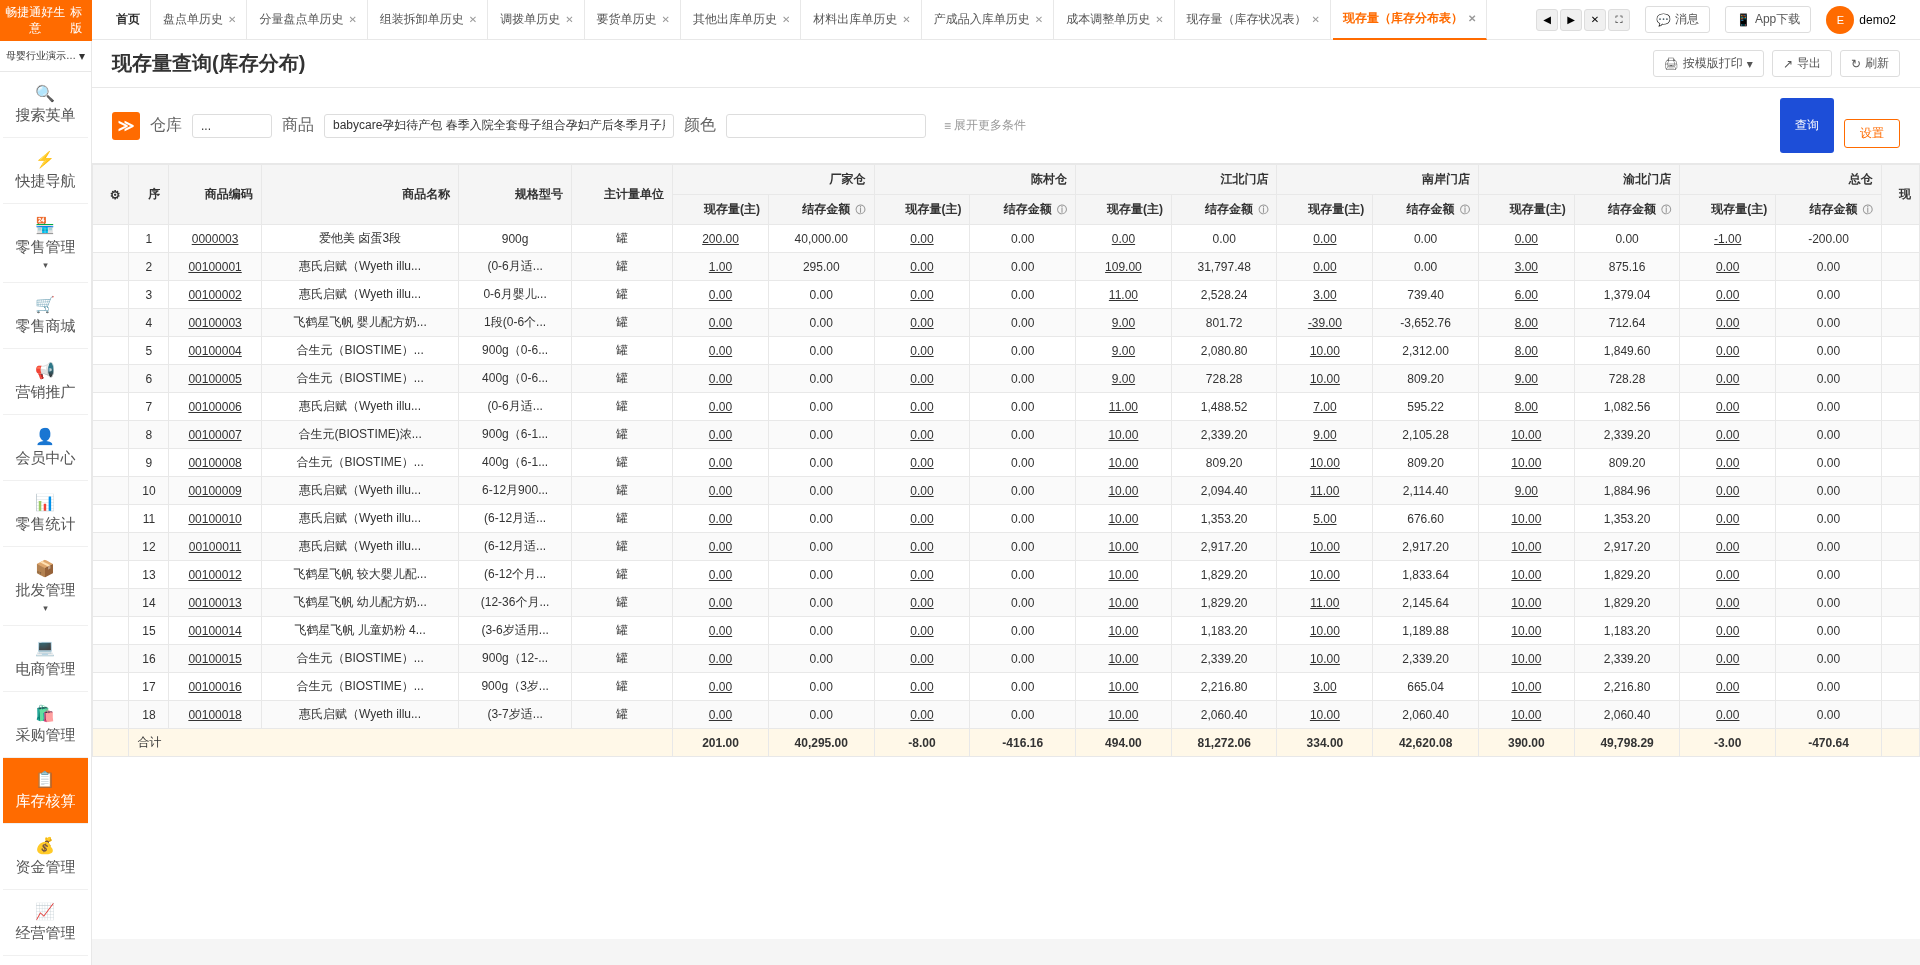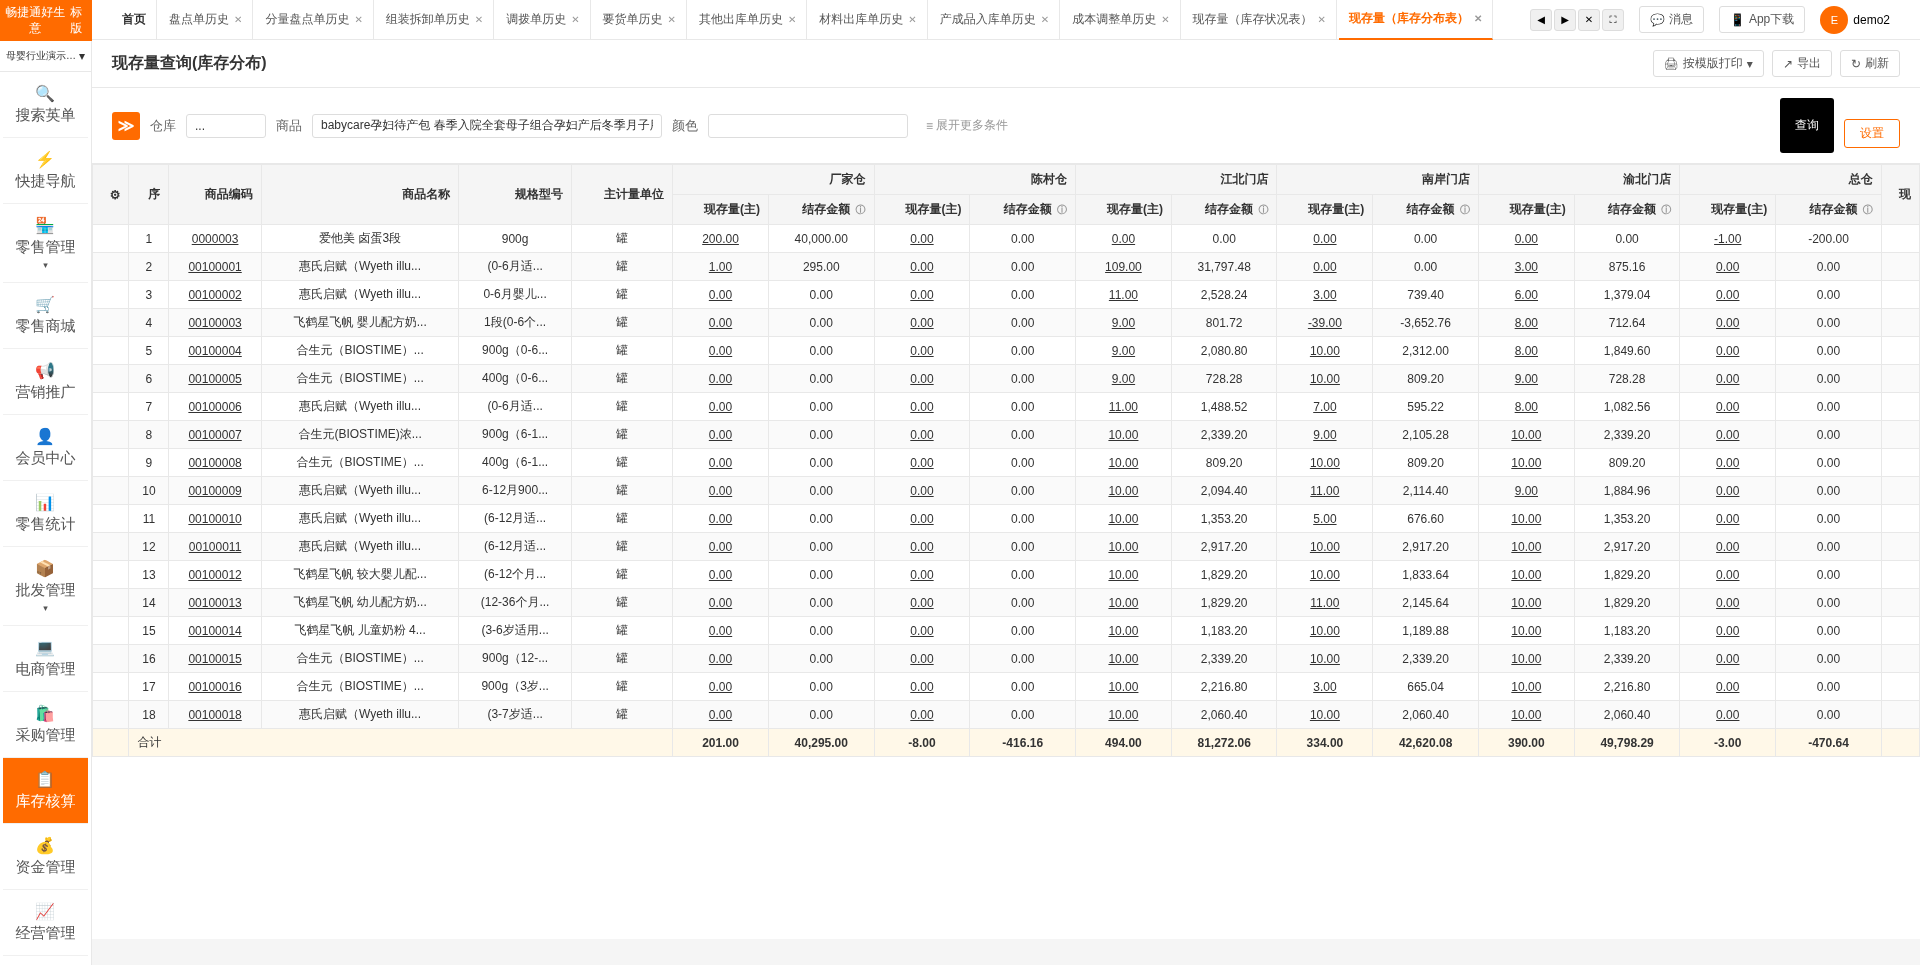--- a/index.html
+++ b/index.html
@@ -30,21 +30,21 @@
     .sidebar-item.has-sub::after { content: '▾'; font-size: 9px; }
 
     
     .main-area {
       margin-left: 92px; display: flex; flex-direction: column; height: 965px;
     }
 
     
     .top-nav {
       height: 40px; background: #fff; border-bottom: 1px solid #e8e8e8;
-      display: flex; align-items: center; padding: 0 20px;
+      display: flex; align-items: center; padding: 0 14px;
       justify-content: space-between;
     }
     .top-nav-left { display: flex; align-items: center; gap: 2px; flex: 1; overflow: hidden; }
     .nav-tab {
       padding: 0 10px; height: 40px; display: flex; align-items: center;
       white-space: nowrap; cursor: pointer; color: #555; border-right: 1px solid #e8e8e8;
       font-size: 12px; position: relative;
     }
     .nav-tab.active { color: #ff6b00; border-bottom: 2px solid #ff6b00; font-weight: bold; }
     .nav-tab .close-x { margin-left: 5px; color: #999; font-size: 10px; }
@@ -56,51 +56,51 @@
     .nav-arrow { width: 22px; height: 22px; background: #f0f0f0; border: 1px solid #ddd; border-radius: 3px; display: flex; align-items: center; justify-content: center; cursor: pointer; font-size: 10px; }
 
     
     .content-area { flex: 1; overflow: hidden; background: #f5f5f5; padding: 0; }
 
     
     .page-header {
       background: #fff; padding: 10px 20px; display: flex; align-items: center;
       justify-content: space-between; border-bottom: 1px solid #e8e8e8;
     }
-    .page-title { font-size: 16px; font-weight: bold; color: #333; }
+    .page-title { font-size: 20px; font-weight: bold; color: #333; }
     .page-actions { display: flex; gap: 8px; align-items: center; }
     .btn-action {
       padding: 4px 10px; border: 1px solid #ddd; border-radius: 3px;
       background: #fff; cursor: pointer; display: flex; align-items: center; gap: 4px;
       color: #555; font-size: 12px;
     }
 
     
     .filter-area {
       background: #fff; padding: 10px 20px; border-bottom: 1px solid #e8e8e8;
     }
     .filter-row { display: flex; align-items: center; gap: 10px; flex-wrap: nowrap; }
-    .filter-label { color: #666; white-space: nowrap; font-size: 13px; }
+    .filter-label { color: #666; white-space: nowrap; font-size: 16px; }
     .filter-input {
       border: 1px solid #ddd; border-radius: 3px; padding: 4px 8px; color: #333;
       font-size: 12px; background: #fff; min-width: 80px;
     }
     .filter-input-wide { min-width: 350px; }
     .filter-input-color { min-width: 200px; }
     .expand-btn {
       display: flex; align-items: center; gap: 3px; color: #999; cursor: pointer;
       font-size: 12px; padding: 4px 8px;
     }
     .filter-orange-btn {
       padding: 4px 5px; border-radius: 3px; background: #ff6b00;
       border: none; cursor: pointer; color: #fff; font-size: 16px; font-weight: bold;
       width: 28px; height: 28px; display: flex; align-items: center; justify-content: center;
     }
     .btn-query {
-      padding: 19px 15px; background: #000000; color: #fff; border: none;
+      padding: 19px 15px; background: #1d4ed8; color: #fff; border: none;
       border-radius: 3px; cursor: pointer; font-size: 12px;
     }
     .btn-setting {
       padding: 5px 15px; background: #fff; color: #ff6b00; border: 1px solid #ff6b00;
       border-radius: 3px; cursor: pointer; font-size: 12px; margin-top: 16px;
     }
 
     
     .table-wrapper {
       background: #fff; margin: 0; overflow: auto;

